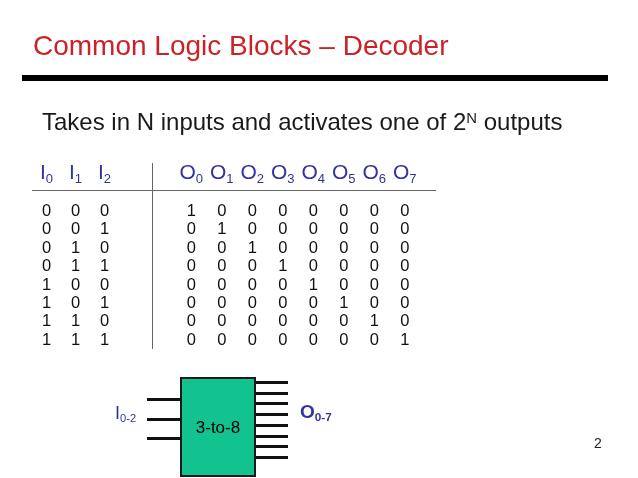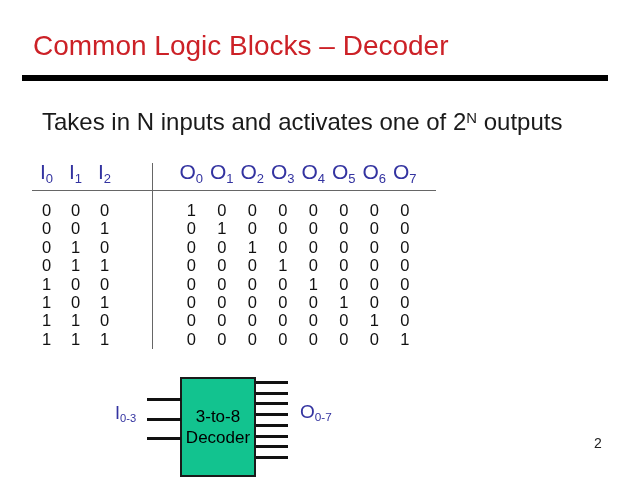--- a/index.html
+++ b/index.html
@@ -48,21 +48,21 @@
     position:absolute; left:180px; top:377px; width:76px; height:100px;
     background:var(--c-green); border:2px solid #1a1a1a; box-sizing:border-box;
     display:flex; flex-direction:column; align-items:center; justify-content:center;
     font-size:17px; color:#000; line-height:21px; text-align:center;
   }
   .wire { position:absolute; height:3px; background:#111; }
   .in-wire  { left:147px; width:34px; }
   .out-wire { left:256px; width:32px; }
   .io-label { position:absolute; color:var(--c-blue); white-space:nowrap; }
   #in-label  { left:115px; top:403px; font-size:18px; }
-  #out-label { left:300px; top:401px; font-size:19px; }
+  #out-label { left:300px; top:401px; font-size:19px;font-weight:bold; }
 
   .page-number {
     position:absolute; left:594px; top:435px; font-size:14px; color:#222;
   }
 </style>
 </head>
 <body>
 
 <div class="slide" style="--c-red: #cc2127; --c-blue: #3333a0; --c-green: #12c38f; --c-bar: #000000;">
 
@@ -201,23 +201,22 @@
           <span>0</span>
           <span>0</span>
           <span>1</span>
         </div>
       </div>
   </div>
 
   <div id="diagram">
     <div class="decoder-box">
       <div>3-to-8</div>
-      <div>Decoder</div>
     </div>
-    <span class="io-label" id="in-label"><span>I<sub>0-3</sub></span></span>
+    <span class="io-label" id="in-label"><span>I<sub>0-2</sub></span></span>
     <span class="io-label" id="out-label"><span>O<sub>0-7</sub></span></span>
   <div class="wire in-wire" style="top: 398px;"></div>
       <div class="wire in-wire" style="top: 417.7px;"></div>
       <div class="wire in-wire" style="top: 437.4px;"></div>
       <div class="wire out-wire" style="top: 381px;"></div>
       <div class="wire out-wire" style="top: 391.72px;"></div>
       <div class="wire out-wire" style="top: 402.44px;"></div>
       <div class="wire out-wire" style="top: 413.16px;"></div>
       <div class="wire out-wire" style="top: 423.88px;"></div>
       <div class="wire out-wire" style="top: 434.6px;"></div>

